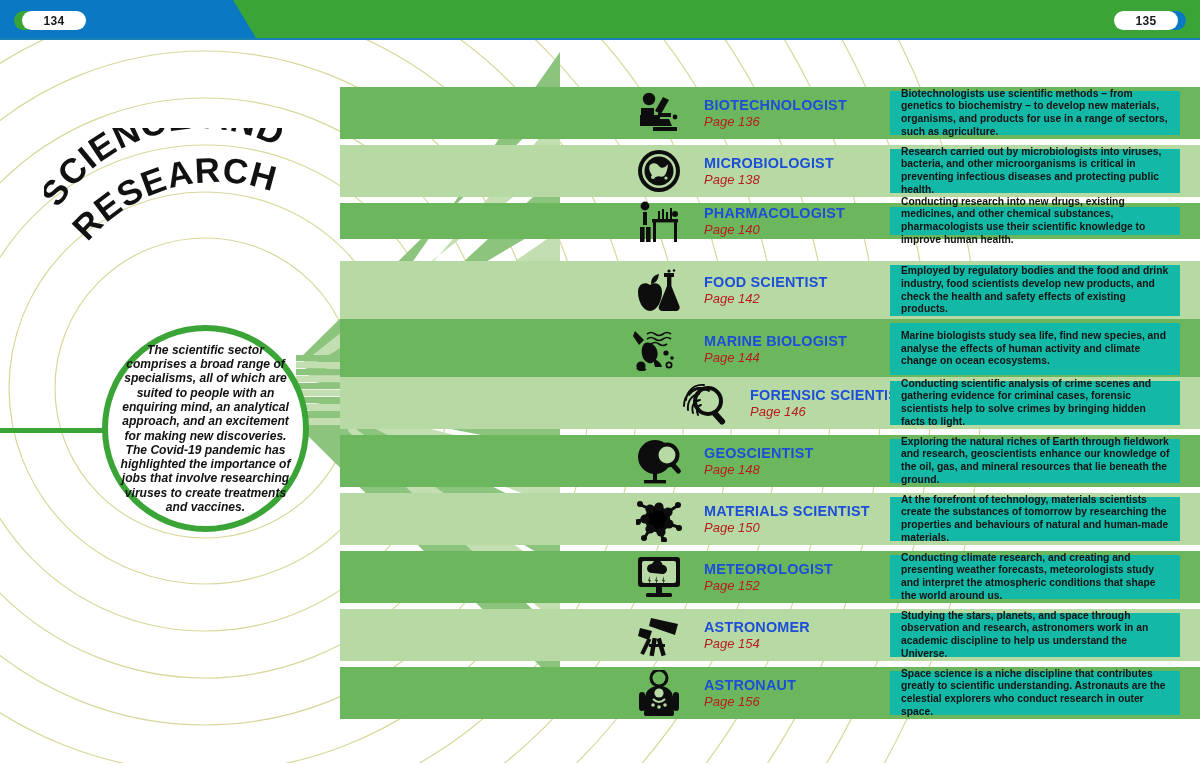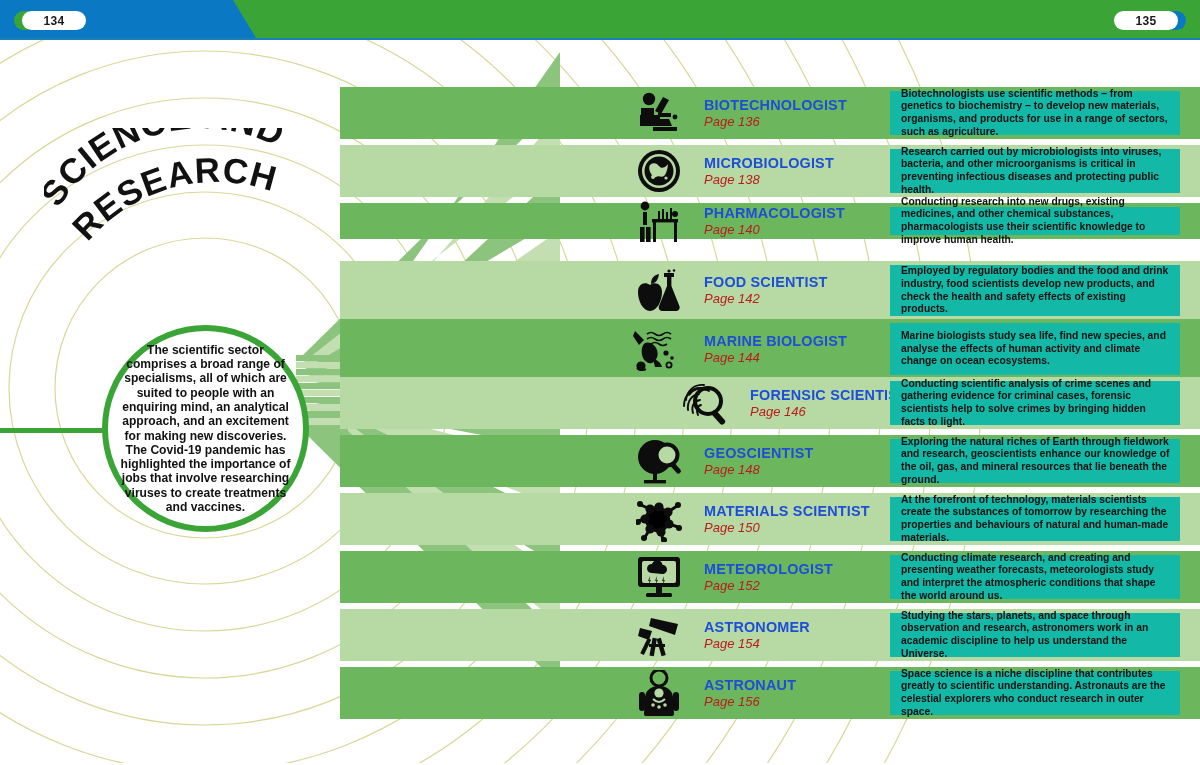--- a/index.html
+++ b/index.html
@@ -31,21 +31,21 @@
   .title-wrap{position:absolute;left:44px;top:88px;width:300px;height:130px;}
   .title-svg{width:300px;height:130px;}
   .title-svg text{font-family:"Liberation Sans","DejaVu Sans",sans-serif;
                   font-weight:bold;font-size:35px;fill:#111111;letter-spacing:1px;}
 
   
   .circle{position:absolute;left:102px;top:285px;width:207px;height:207px;
           border-radius:50%;background:#ffffff;border:6px solid #3aa536;
           box-sizing:border-box;display:flex;align-items:center;justify-content:center;z-index:6;}
   .circle p{margin:0;width:174px;text-align:center;font-size:12.1px;line-height:14.3px;
-            font-weight:bold;color:#121212;}
+            font-weight:bold;color:#121212;font-style:italic;}
   .stemline{position:absolute;left:0;top:388px;width:112px;height:5px;background:#3aa536;z-index:5;}
 
   
   .rows{position:absolute;left:0;top:0;width:1200px;height:723px;z-index:4;}
   .row{position:absolute;left:340px;width:860px;display:flex;align-items:center;}
   .rowbar{position:absolute;left:0;top:0;width:860px;height:100%;}
   .icon{position:relative;width:58px;height:48px;margin-left:290px;
         display:flex;align-items:center;justify-content:center;flex:none;}
   .icon svg{display:block;}
   .labels{position:relative;margin-left:16px;width:190px;flex:none;}

